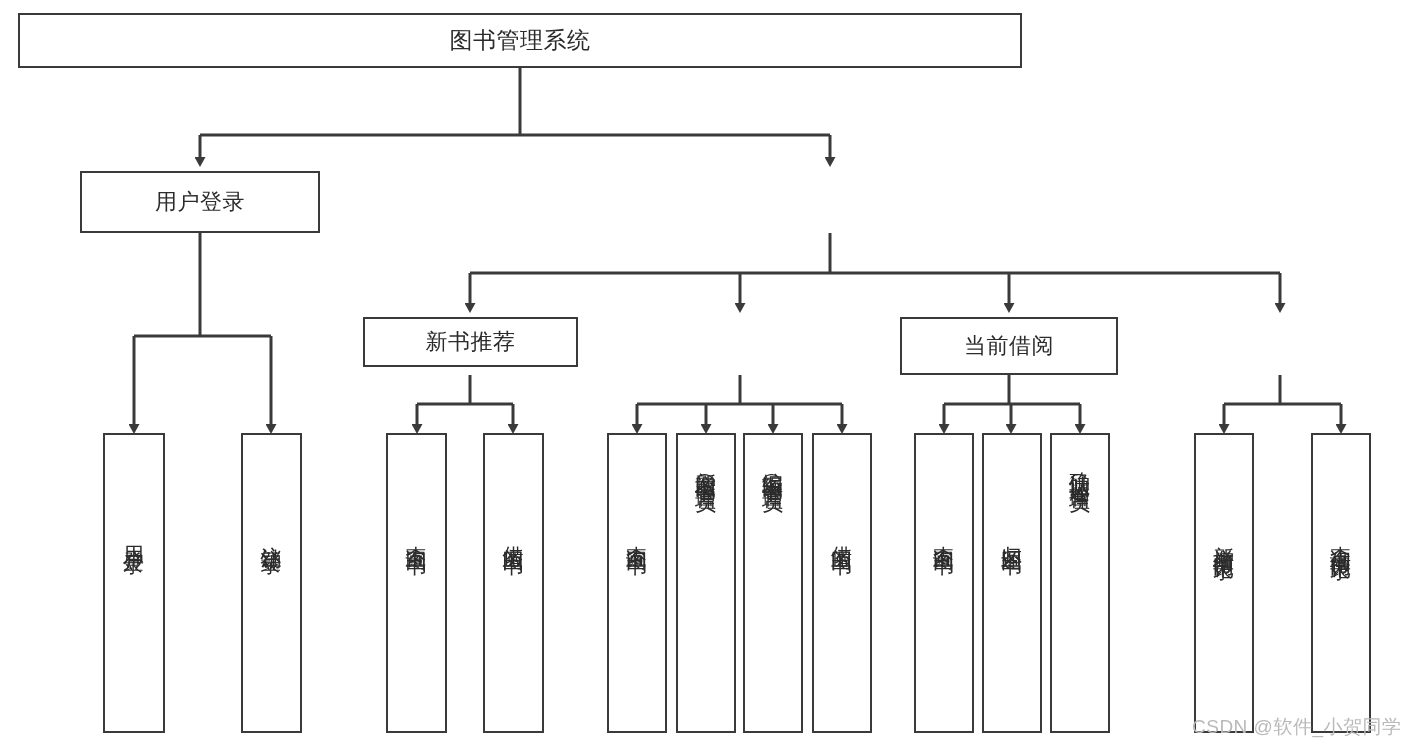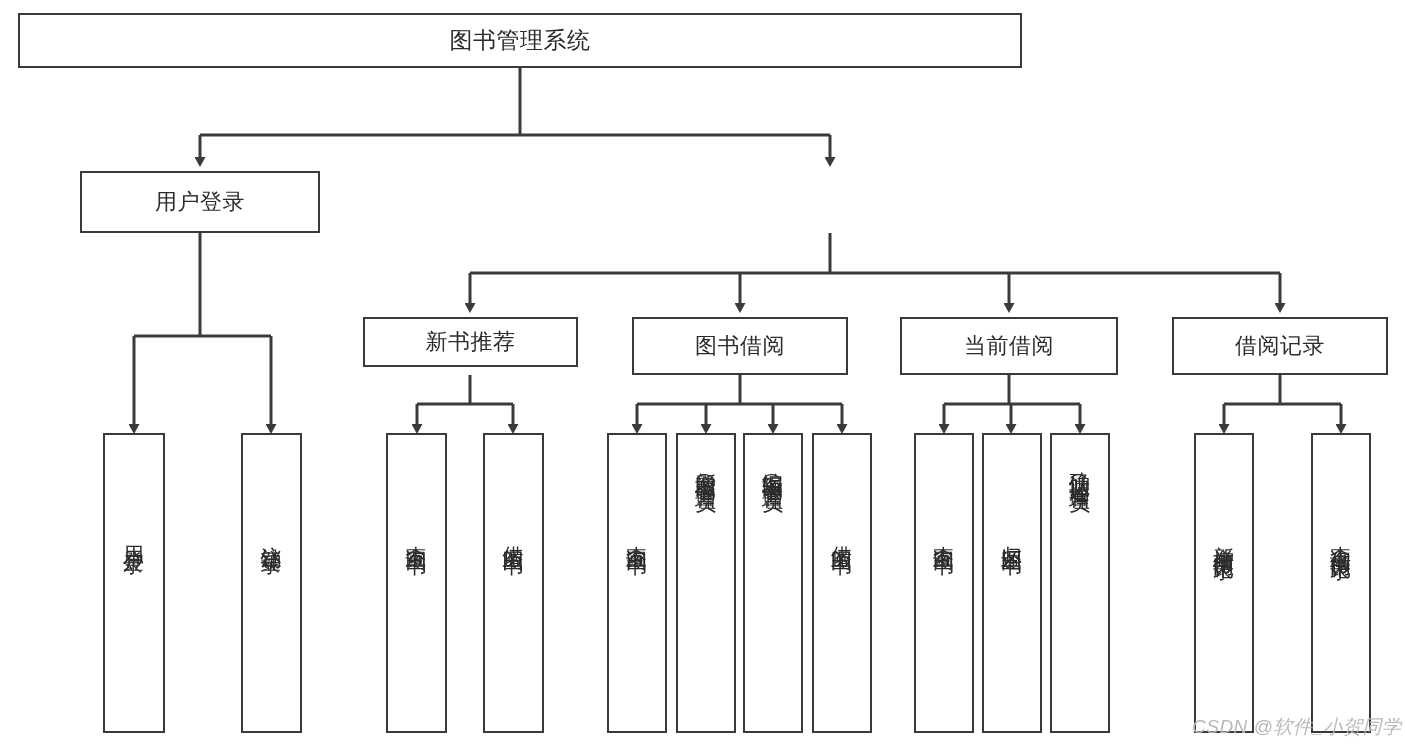--- a/index.html
+++ b/index.html
@@ -135,31 +135,25 @@
 
   <div class="node horiz" style="left:80px; top:171px; width:240px; height:62px;">
     <span class="label">用户登录</span>
   </div>
 
 
   <div class="node horiz" style="left:363px; top:317px; width:215px; height:50px;">
     <span class="label">新书推荐</span>
   </div>
 
-  <div class="node horiz" style="left:632px; top:317px; width:216px; height:58px;">
-    <span class="label">图书借阅</span>
-  </div>
 
   <div class="node horiz" style="left:900px; top:317px; width:218px; height:58px;">
     <span class="label">当前借阅</span>
   </div>
 
-  <div class="node horiz" style="left:1172px; top:317px; width:216px; height:58px;">
-    <span class="label">借阅记录</span>
-  </div>
 
   <div class="node vert mid" style="left:103px; top:433px; width:62px; height:300px;">
     <span class="label">用户登录</span>
   </div>
 
   <div class="node vert mid" style="left:241px; top:433px; width:61px; height:300px;">
     <span class="label">注销登录</span>
   </div>
 
   <div class="node vert mid" style="left:386px; top:433px; width:61px; height:300px;">
@@ -199,15 +193,15 @@
   </div>
 
   <div class="node vert mid" style="left:1194px; top:433px; width:60px; height:300px;">
     <span class="label">新增借阅记录</span>
   </div>
 
   <div class="node vert mid" style="left:1311px; top:433px; width:60px; height:300px;">
     <span class="label">查询借阅记录</span>
   </div>
 
-  <div class="watermark" style="left:1192px; top:714px;font-style:italic;">CSDN @软件_小贺同学</div>
+  <div class="watermark" style="left:1192px; top:714px;">CSDN @软件_小贺同学</div>
 
 </div>
 
 </body></html>

